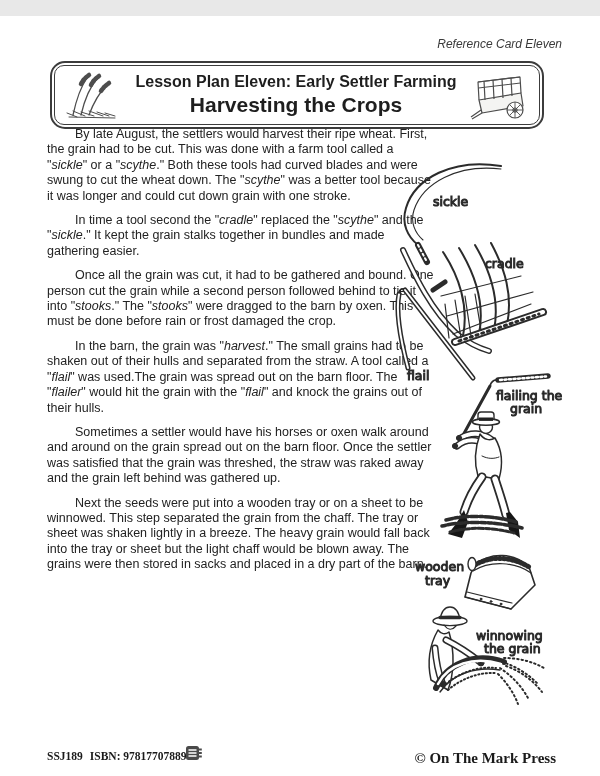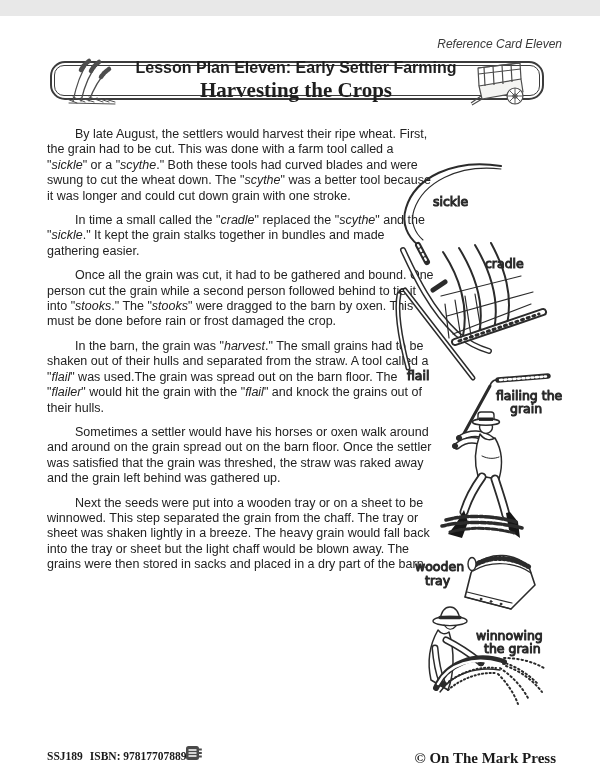--- a/index.html
+++ b/index.html
@@ -1,25 +1,25 @@
 <!DOCTYPE html>
 <html><head>
 <meta charset="utf-8">
 <style>
   html,body{margin:0;padding:0;background:#e8e8e8;}
   .page{position:relative;width:600px;height:776px;background:#ffffff;overflow:hidden;
         font-family:"Liberation Sans",sans-serif;color:#1e1e1e;margin:16px auto;}
   .reference{position:absolute;top:21px;right:38px;font-style:italic;font-size:12px;color:#3a3a3a;}
-  .header-box{position:absolute;left:50px;top:45px;width:494px;height:39px;
+  .header-box{position:absolute;left:50px;top:45px;width:494px;height:68px;
               border:2px solid #3c3c3c;border-radius:15px;padding:2px;box-sizing:border-box;background:#fff;}
   .header-box-inner{width:100%;height:100%;border:1px solid #3c3c3c;border-radius:10px;box-sizing:border-box;
               display:flex;align-items:center;justify-content:space-between;padding:0 6px;}
   .title-block{flex:1;text-align:center;line-height:1.15;}
   .title1{font-weight:bold;font-size:16px;}
-  .title2{font-weight:bold;font-size:21px;margin-top:1px;font-family:Liberation Serif, serif;}
+  .title2{font-weight:bold;font-size:21px;margin-top:1px;}
   .article{position:absolute;left:47px;top:111px;width:388px;font-size:12.5px;line-height:15.4px;color:#222;}
   .article p{margin:0 0 9px 0;text-indent:28px;}
   .illus{position:absolute;}
   svg{display:block;}
   svg text{font-family:"DejaVu Sans",sans-serif;font-size:12.5px;fill:#1c1c1c;}
   .footer-left{position:absolute;left:47px;top:734px;font-family:"Liberation Serif",serif;
                font-weight:bold;font-size:11.5px;color:#1a1a1a;}
   .footer-left .isbn{margin-left:7px;}
   .footer-page{position:absolute;left:0;top:731px;width:576px;text-align:center;
                font-family:"Liberation Serif",serif;font-size:13.5px;color:#1a1a1a;}
@@ -61,21 +61,21 @@
           <circle cx="46" cy="40" r="2"></circle>
           <path d="M46,32 v16 M38,40 h16 M41,35 l10,10 M51,35 l-10,10" stroke-width="0.9"></path>
           <path d="M13,43 L3,49 M12,40 L2,47"></path>
         </g>
       </svg>
     </div>
   </div>
 
   <div class="article">
       <p><span>By late August, the settlers would harvest their ripe wheat. First, the grain had to be cut. This was done with a farm tool called a "</span><i>sickle</i><span>" or a "</span><i>scythe</i><span>." Both these tools had curved blades and were swung to cut the wheat down. The "</span><i>scythe</i><span>" was a better tool because it was longer and could cut down grain with one stroke.</span></p>
-      <p><span>In time a small called the "</span><i>cradle</i><span>" replaced the "</span><i>scythe</i><span>" and the "</span><i>sickle</i><span>." It kept the grain stalks together in bundles and made gathering easier.</span></p>
+      <p><span>In time a tool second the "</span><i>cradle</i><span>" replaced the "</span><i>scythe</i><span>" and the "</span><i>sickle</i><span>." It kept the grain stalks together in bundles and made gathering easier.</span></p>
       <p><span>Once all the grain was cut, it had to be gathered and bound. One person cut the grain while a second person followed behind to tie it into "</span><i>stooks</i><span>." The "</span><i>stooks</i><span>" were dragged to the barn by oxen. This must be done before rain or frost damaged the crop.</span></p>
       <p><span>In the barn, the grain was "</span><i>harvest</i><span>." The small grains had to be shaken out of their hulls and separated from the straw. A tool called a "</span><i>flail</i><span>" was used.The grain was spread out on the barn floor. The "</span><i>flailer</i><span>" would hit the grain with the "</span><i>flail</i><span>" and knock the grains out of their hulls.</span></p>
       <p><span>Sometimes a settler would have his horses or oxen walk around and around on the grain spread out on the barn floor. Once the settler was satisfied that the grain was threshed, the straw was raked away and the grain left behind was gathered up.</span></p>
       <p><span>Next the seeds were put into a wooden tray or on a sheet to be winnowed. This step separated the grain from the chaff. The tray or sheet was shaken lightly in a breeze. The heavy grain would fall back into the tray or sheet but the light chaff would be blown away. The grains were then stored in sacks and placed in a dry part of the barn.</span></p>
     </div>
 
   <div class="illus" style="left:383px;top:128px;">
     <svg width="200" height="240" viewBox="0 0 200 240">
       <g fill="none" stroke="#2b2b2b" stroke-linecap="round">
 

